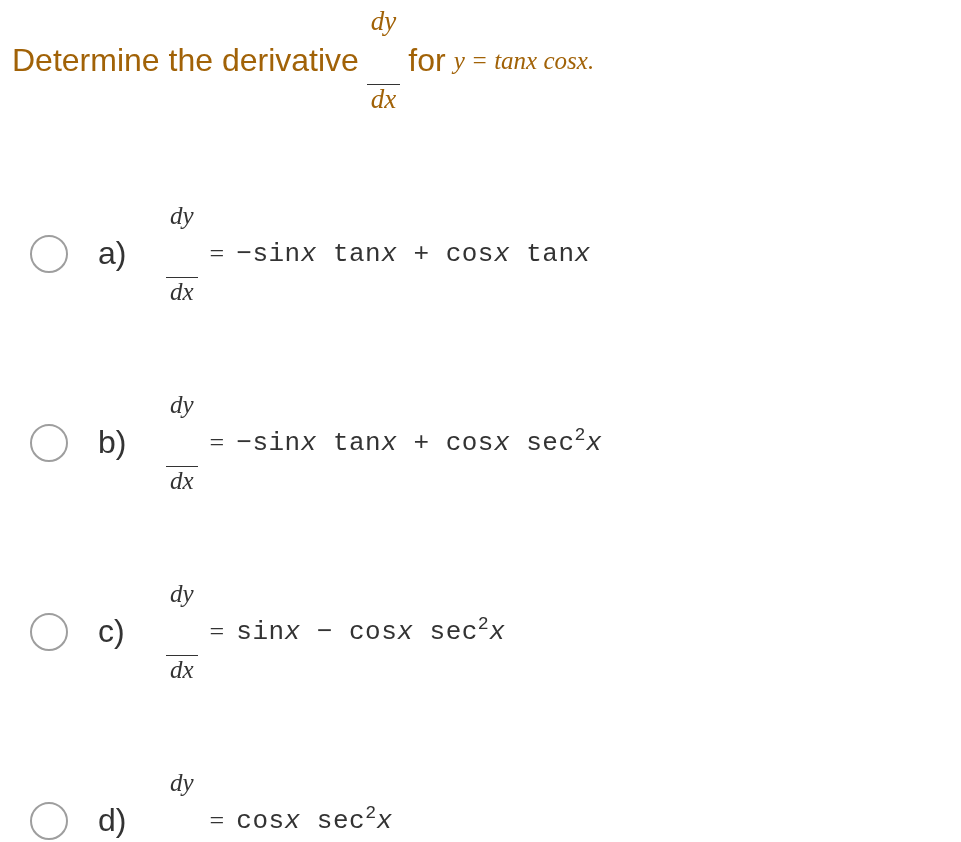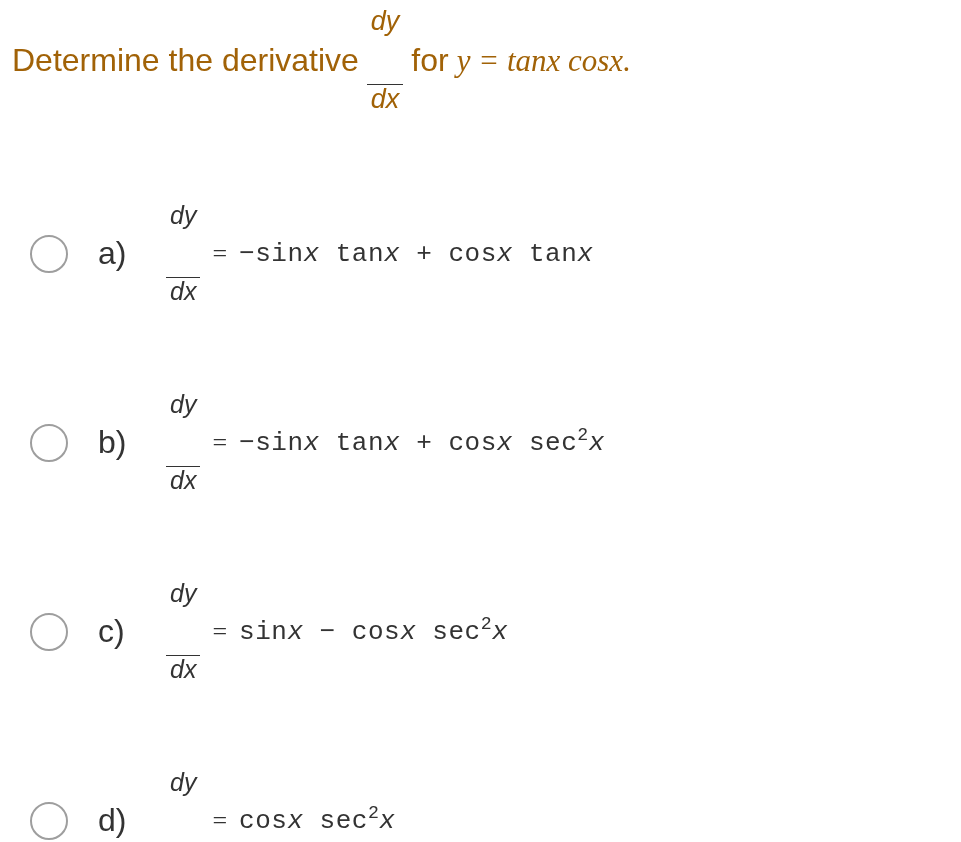--- a/index.html
+++ b/index.html
@@ -24,39 +24,39 @@
       display: flex;
       align-items: center;
       flex-wrap: wrap;
       gap: 8px;
     }
     .fraction {
       display: inline-flex;
       flex-direction: column;
       align-items: center;
       vertical-align: middle;
-      font-family: Liberation Sans, sans-serif;
+      font-family: Liberation Serif, serif;
       font-style: italic;
       line-height: 1.0;
     }
     .fraction .num {
       padding: 0 4px 1px 4px;
     }
     .fraction .den {
       border-top: 1.5px solid #333;
       padding: 1px 4px 0 4px;
       margin-top: 48px;
     }
     .question-stem .fraction {
       font-size: 27px;
     }
     .stem-math {
       font-family: 'Times New Roman', Times, serif;
       font-style: italic;
-      font-size: 31px;
+      font-size: 25px;
     }
 
     .choices {
       display: flex;
       flex-direction: column;
       gap: 88px;
       padding-left: 18px;
     }
     .choice {
       display: flex;

